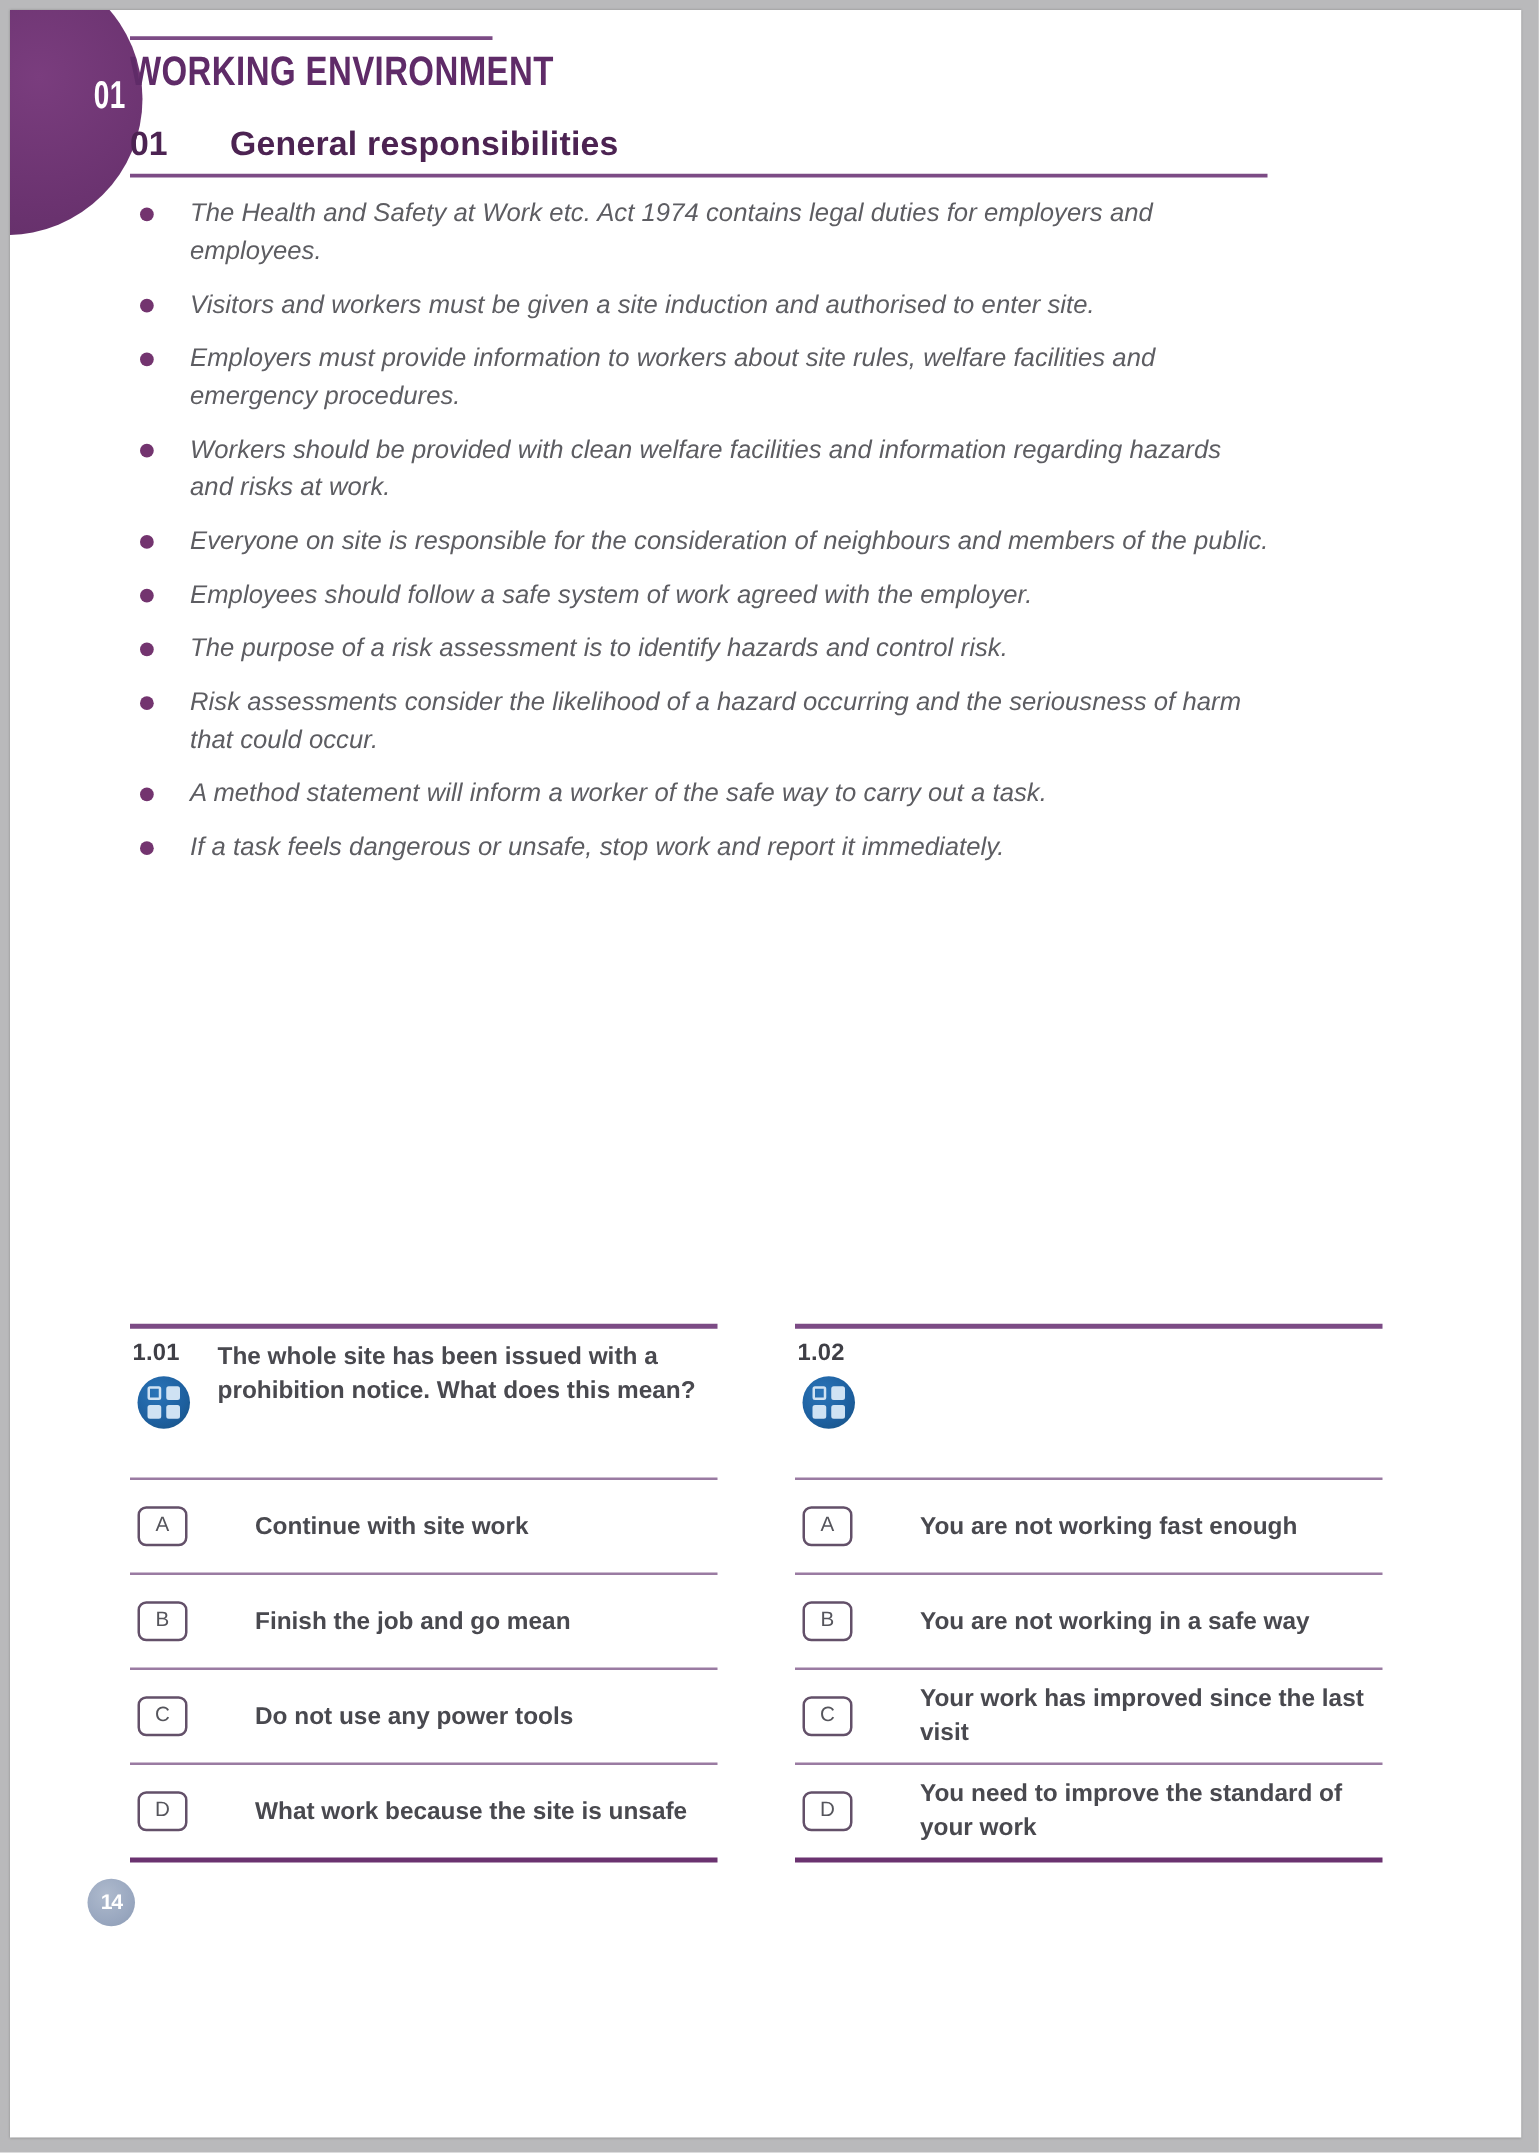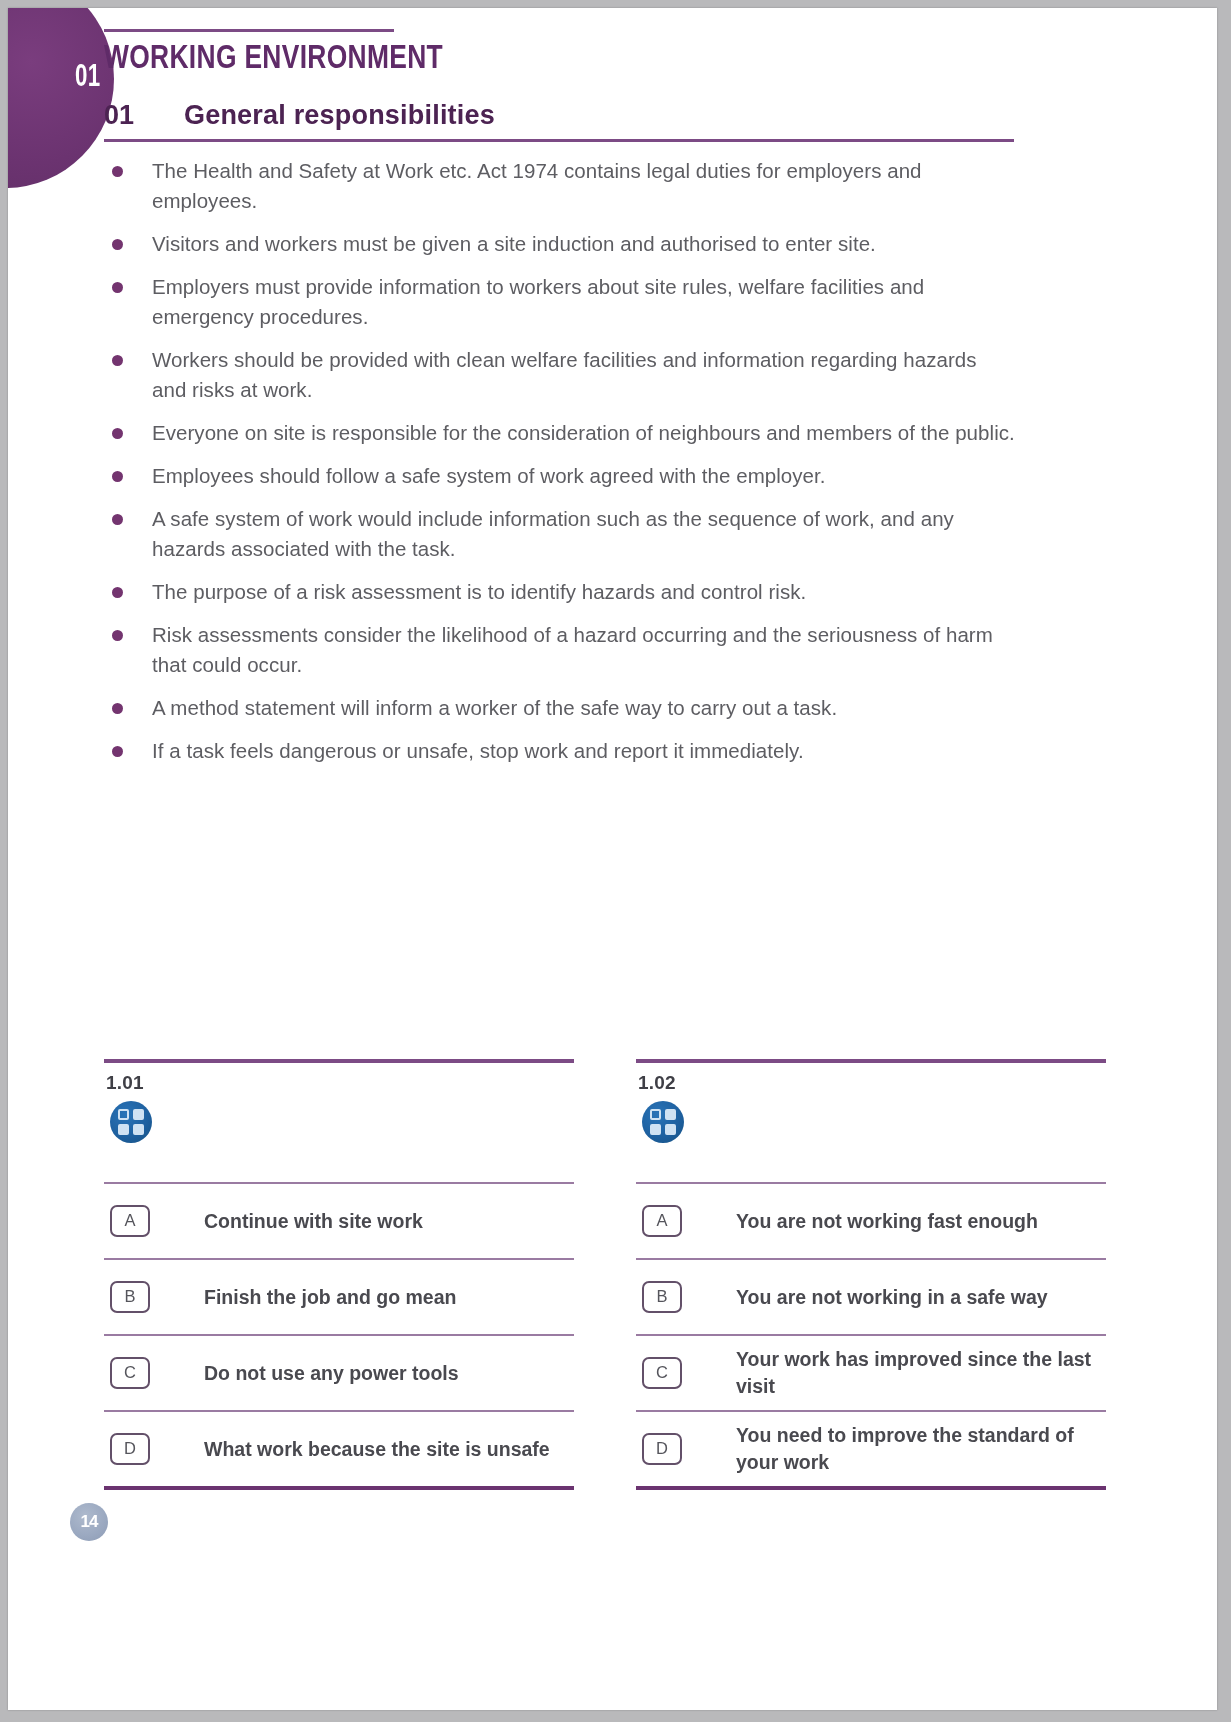--- a/index.html
+++ b/index.html
@@ -132,20 +132,21 @@
     height: 11px;
     border-radius: 50%;
     background: #73346f;
   }
   .bullet-text {
     display: block;
     color: #5d5d62;
     font-size: 20.5px;
     line-height: 30px;
     letter-spacing: 0.05px;
+    font-style: italic;
   }
 
   
   #questions {
     position: absolute;
     left: 0;
     top: 1051px;
     width: 1002px;
     display: flex;
     gap: 62px;
@@ -308,24 +309,20 @@
         <div class="bullet-item">
           <span class="bullet-dot"></span>
           <span class="bullet-text">Everyone on site is responsible for the consideration of neighbours and members of the public.</span>
         </div>
         <div class="bullet-item">
           <span class="bullet-dot"></span>
           <span class="bullet-text">Employees should follow a safe system of work agreed with the employer.</span>
         </div>
         <div class="bullet-item">
           <span class="bullet-dot"></span>
-          <span class="bullet-text">A safe system of work would include information such as the sequence of work, and any hazards associated with the task.</span>
-        </div>
-        <div class="bullet-item">
-          <span class="bullet-dot"></span>
           <span class="bullet-text">The purpose of a risk assessment is to identify hazards and control risk.</span>
         </div>
         <div class="bullet-item">
           <span class="bullet-dot"></span>
           <span class="bullet-text">Risk assessments consider the likelihood of a hazard occurring and the seriousness of harm that could occur.</span>
         </div>
         <div class="bullet-item">
           <span class="bullet-dot"></span>
           <span class="bullet-text">A method statement will inform a worker of the safe way to carry out a task.</span>
         </div>
@@ -341,20 +338,21 @@
           <div class="q-head">
             <span class="q-number">1.01</span>
             <span class="q-icon">
               <span class="q-icon-grid">
                 <span class="q-icon-cell"></span>
                 <span class="q-icon-cell filled"></span>
                 <span class="q-icon-cell filled"></span>
                 <span class="q-icon-cell filled"></span>
               </span>
             </span>
+            <span class="q-text">The whole site has been issued with a prohibition notice. What does this mean?</span>
           </div>
           <div class="q-rule"></div>
           <div class="option-row">
             <span class="option-letter">A</span>
             <span class="option-text">Continue with site work</span>
           </div>
           <div class="q-rule"></div>
           <div class="option-row">
             <span class="option-letter">B</span>
             <span class="option-text">Finish the job and go mean</span>

